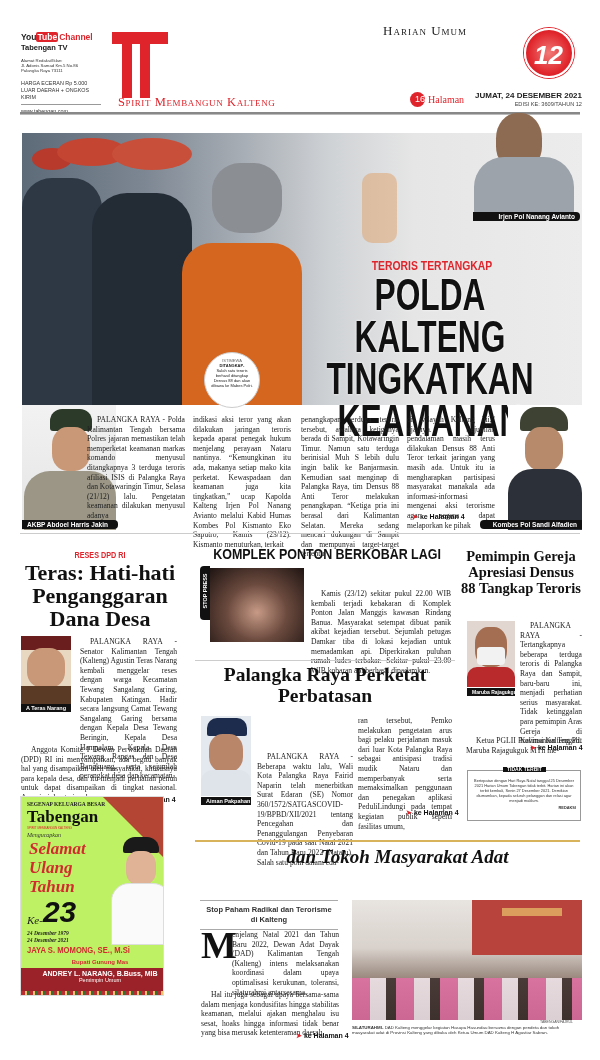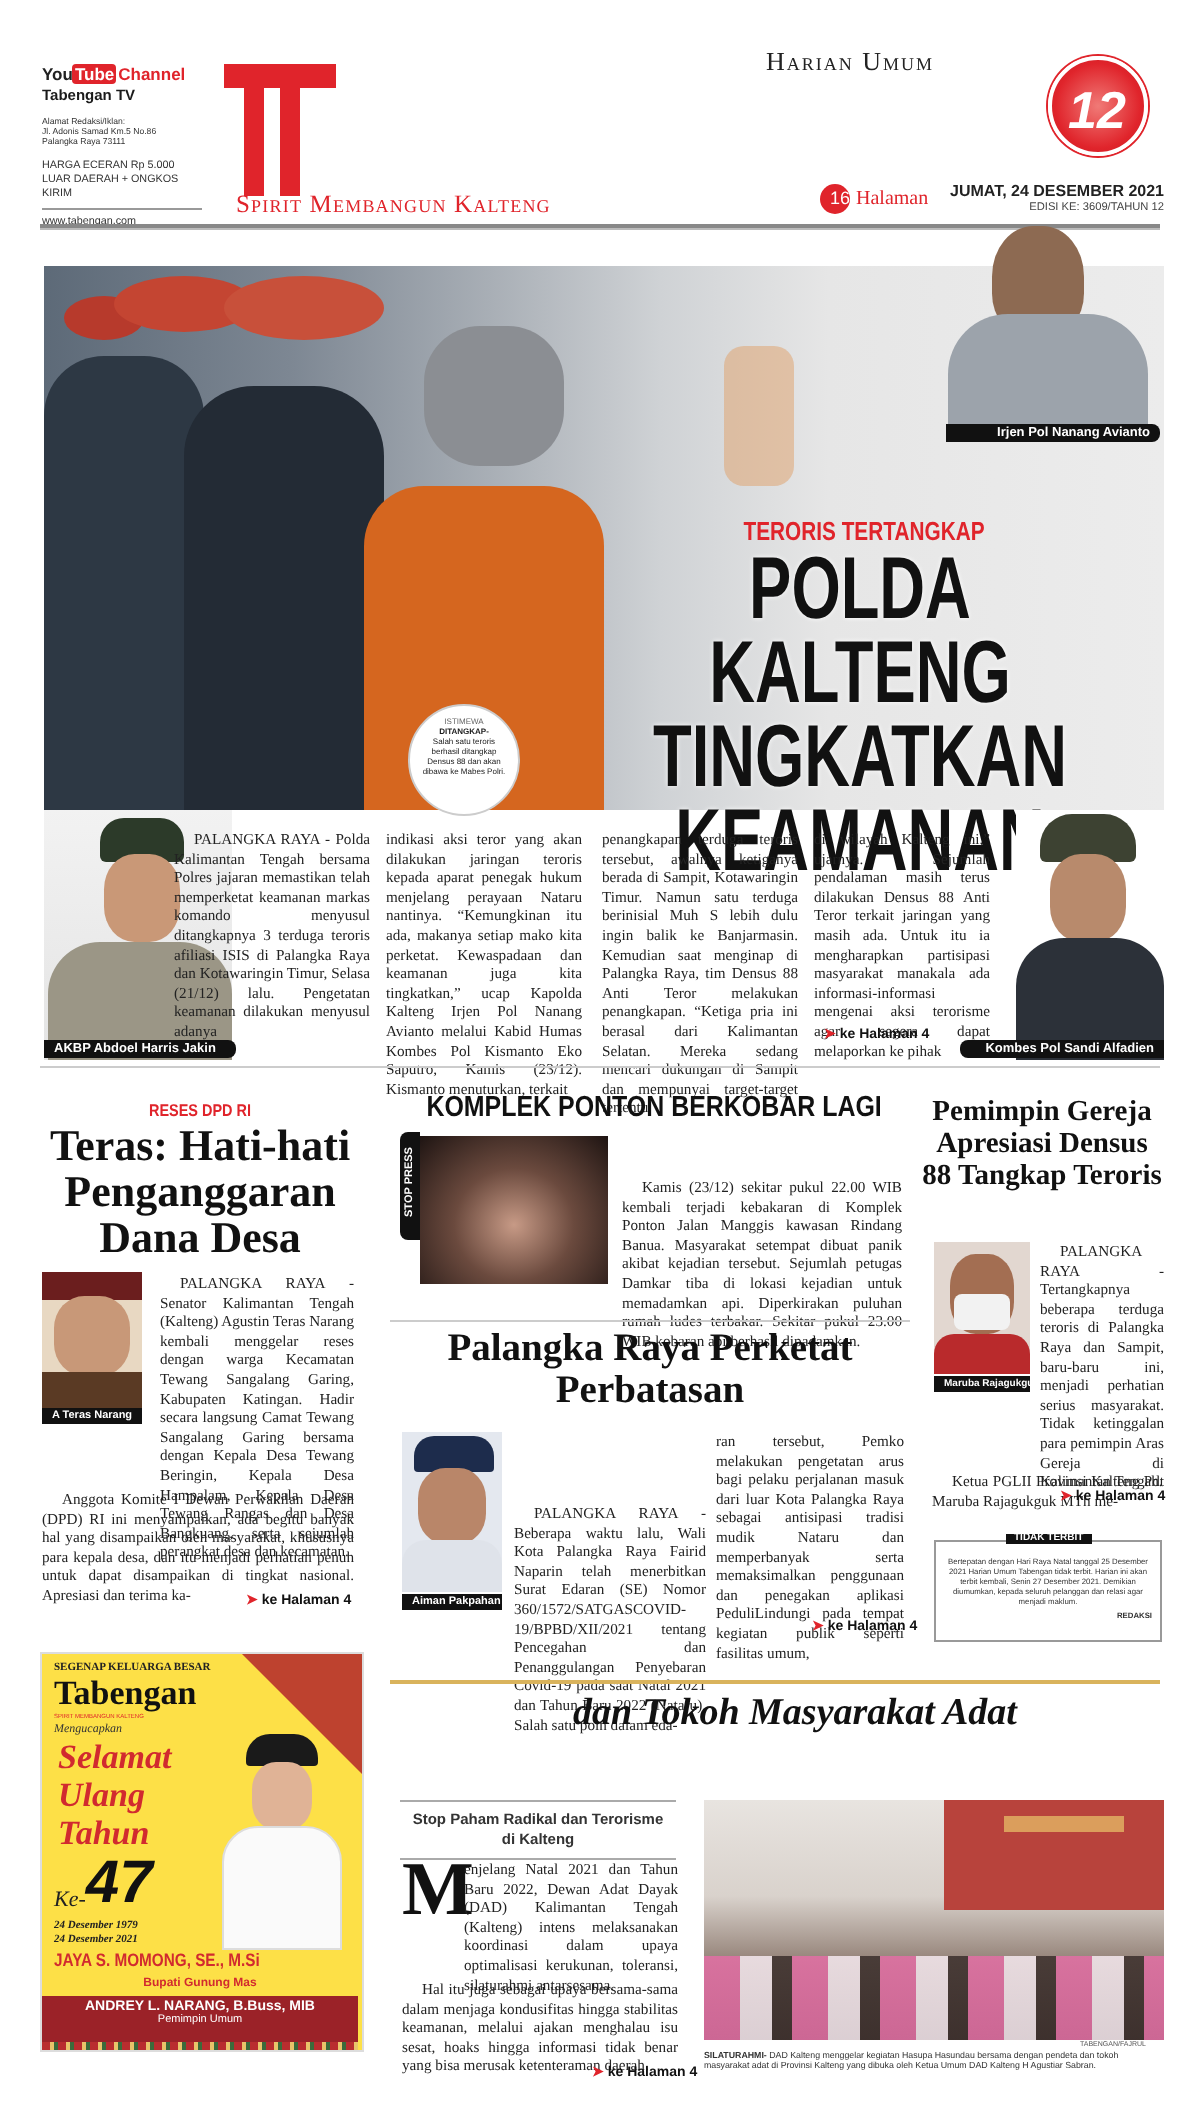--- a/index.html
+++ b/index.html
@@ -136,34 +136,34 @@
 <div class="abs body-text" style="left:80px;top:637px;width:97px;">
   <p>PALANGKA RAYA - Senator Kalimantan Tengah (Kalteng) Agustin Teras Narang kembali menggelar reses dengan warga Kecamatan Tewang Sangalang Garing, Kabupaten Katingan. Hadir secara langsung Camat Tewang Sangalang Garing bersama dengan Kepala Desa Tewang Beringin, Kepala Desa Hampalam, Kepala Desa Tewang Rangas dan Desa Bangkuang, serta sejumlah perangkat desa dan kecamatan.</p>
 </div>
 <div class="abs body-text" style="left:21px;top:745px;width:156px;">
   <p>Anggota Komite I Dewan Perwakilan Daerah (DPD) RI ini menyampaikan, ada begitu banyak hal yang disampaikan oleh masyarakat, khususnya para kepala desa, dan itu menjadi perhatian penuh untuk dapat disampaikan di tingkat nasional. Apresiasi dan terima ka-</p>
 </div>
 <div class="abs cont-link" style="left:123px;top:796px;">
   <span class="arrow">➤</span><span>ke Halaman 4</span>
 </div>
 
-<div class="abs" style="left:20px;top:826px;width:162px;height:200px;background:#fde047;border:1px solid #ddd;overflow:hidden;">
+<div class="abs" style="left:20px;top:796px;width:144px;height:200px;background:#bef264;border:1px solid #ddd;overflow:hidden;">
   <div style="position:absolute;right:0;top:0;width:0;height:0;border-top:60px solid #b3262c;border-left:60px solid transparent;opacity:0.85;"></div>
   <div class="serif" style="position:absolute;left:6px;top:4px;font-size:5.5px;font-weight:bold;color:#222;">SEGENAP KELUARGA BESAR</div>
   <div class="serif" style="position:absolute;left:6px;top:10px;font-size:17px;font-weight:bold;color:#111;">Tabengan</div>
   <div class="sans" style="position:absolute;left:6px;top:29px;font-size:3px;color:#e0242b;">SPIRIT MEMBANGUN KALTENG</div>
   <div class="serif" style="position:absolute;left:6px;top:35px;font-size:6px;font-style:italic;color:#333;">Mengucapkan</div>
   <div class="serif" style="position:absolute;left:8px;top:42px;font-size:17px;font-style:italic;font-weight:bold;color:#d12a2f;line-height:19px;">
     <div>Selamat</div>
     <div>Ulang</div>
     <div>Tahun</div>
   </div>
   <div style="position:absolute;left:6px;top:101px;display:flex;align-items:flex-end;">
     <span class="serif" style="font-size:11px;font-style:italic;color:#222;">Ke-</span>
-    <span class="sans" style="font-size:30px;font-weight:bold;font-style:italic;color:#111;line-height:28px;">47</span>
+    <span class="sans" style="font-size:30px;font-weight:bold;font-style:italic;color:#111;line-height:28px;">23</span>
   </div>
   <div class="serif" style="position:absolute;left:6px;top:133px;font-size:5.5px;font-style:italic;font-weight:bold;color:#222;line-height:7px;">
     <div>24 Desember 1979</div>
     <div>24 Desember 2021</div>
   </div>
   <div style="position:absolute;left:90px;top:40px;width:60px;height:108px;">
     <div style="position:absolute;left:12px;top:0;width:36px;height:16px;background:#1a1a1a;border-radius:12px 12px 2px 2px;"></div>
     <div style="position:absolute;left:15px;top:14px;width:30px;height:34px;background:#e0b396;border-radius:40%;"></div>
     <div style="position:absolute;left:0;top:46px;width:60px;height:62px;background:#fafafa;border:1px solid #ddd;border-radius:18px 18px 0 0;"></div>
   </div>

